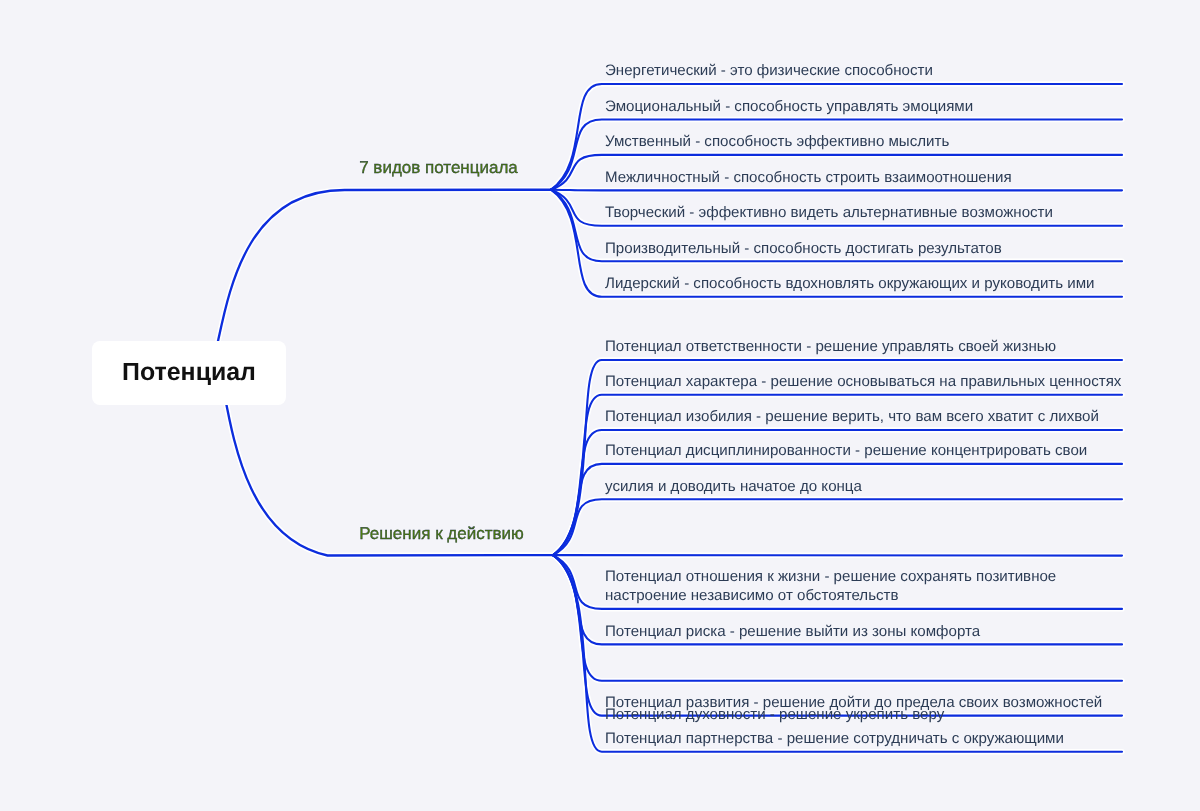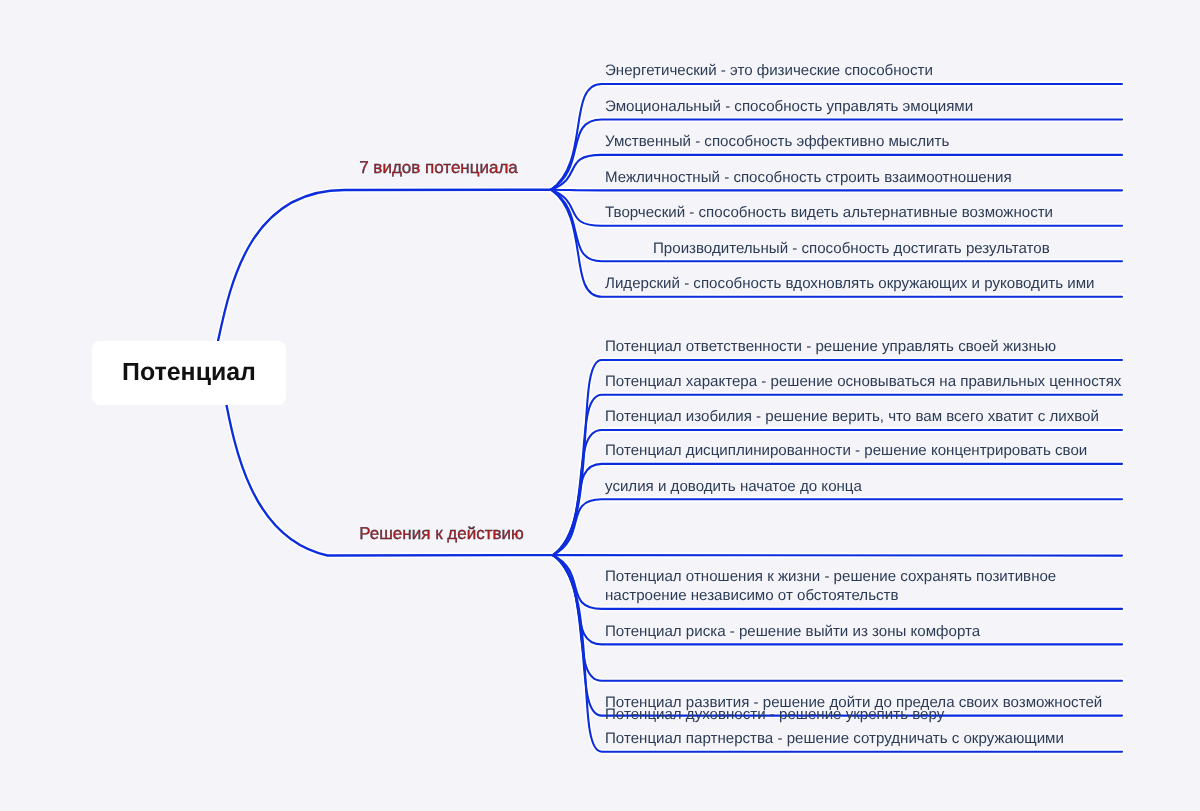--- a/index.html
+++ b/index.html
@@ -20,21 +20,21 @@
     position: absolute;
     font-size: 15.1px;
     color: #2c3c55;
     white-space: pre;
     line-height: 19px;
   }
   .branch-label {
     position: absolute;
     font-size: 17px;
     font-weight: normal;
-    color: #b91c1c;
+    color: #4d7c0f;
     white-space: pre;
     -webkit-text-stroke: 0.35px #1b2b40;
   }
   .root-node {
     position: absolute;
     background: #ffffff;
     border-radius: 8px;
     display: flex;
     align-items: center;
     justify-content: center;
@@ -93,22 +93,22 @@
         <path d="M 553 555.1 C 594.31 584.84 568.12 680.8 601.78 680.8 L 1122 680.8" fill="none" stroke="#0c2ddd" stroke-width="2.1" stroke-linecap="round"></path>
         <path d="M 553 555.1 C 597.45 585.81 570.76 715.6 601.78 715.6 L 1122 715.6" fill="none" stroke="#0c2ddd" stroke-width="2.1" stroke-linecap="round"></path>
         <path d="M 553 555.1 C 600.69 583.49 573.50 751.7 601.78 751.7 L 1122 751.7" fill="none" stroke="#0c2ddd" stroke-width="2.1" stroke-linecap="round"></path>
       </g>
     </svg>
   <div id="nodes">
       <div class="leaf-label" style="left: 605px; top: 61.4px;">Энергетический - это физические способности</div>
       <div class="leaf-label" style="left: 605px; top: 96.85px;">Эмоциональный - способность управлять эмоциями</div>
       <div class="leaf-label" style="left: 605px; top: 132.3px;">Умственный - способность эффективно мыслить</div>
       <div class="leaf-label" style="left: 605px; top: 167.75px;">Межличностный - способность строить взаимоотношения</div>
-      <div class="leaf-label" style="left: 605px; top: 203.2px;">Творческий - способность видеть альтернативные возможности</div>
-      <div class="leaf-label" style="left: 605px; top: 238.65px; margin-left: 48px;">Производительный - способность достигать результатов</div>
+      <div class="leaf-label" style="left: 605px; top: 203.2px;">Творческий - эффективно видеть альтернативные возможности</div>
+      <div class="leaf-label" style="left: 605px; top: 238.65px;">Производительный - способность достигать результатов</div>
       <div class="leaf-label" style="left: 605px; top: 274.1px;">Лидерский - способность вдохновлять окружающих и руководить ими</div>
       <div class="branch-label" style="left: 359.2px; top: 158.2px;">7 видов потенциала</div>
       <div class="leaf-label" style="left: 605px; top: 337.4px;">Потенциал ответственности - решение управлять своей жизнью</div>
       <div class="leaf-label" style="left: 605px; top: 372.2px;">Потенциал характера - решение основываться на правильных ценностях</div>
       <div class="leaf-label" style="left: 605px; top: 407.4px;">Потенциал изобилия - решение верить, что вам всего хватит с лихвой</div>
       <div class="leaf-label" style="left: 605px; top: 441.3px;">Потенциал дисциплинированности - решение концентрировать свои</div>
       <div class="leaf-label" style="left: 605px; top: 476.6px;">усилия и доводить начатое до конца</div>
       <div class="leaf-label" style="left: 605px; top: 567.3px;">Потенциал отношения к жизни - решение сохранять позитивное
 настроение независимо от обстоятельств</div>
       <div class="leaf-label" style="left: 605px; top: 621.8px;">Потенциал риска - решение выйти из зоны комфорта</div>

